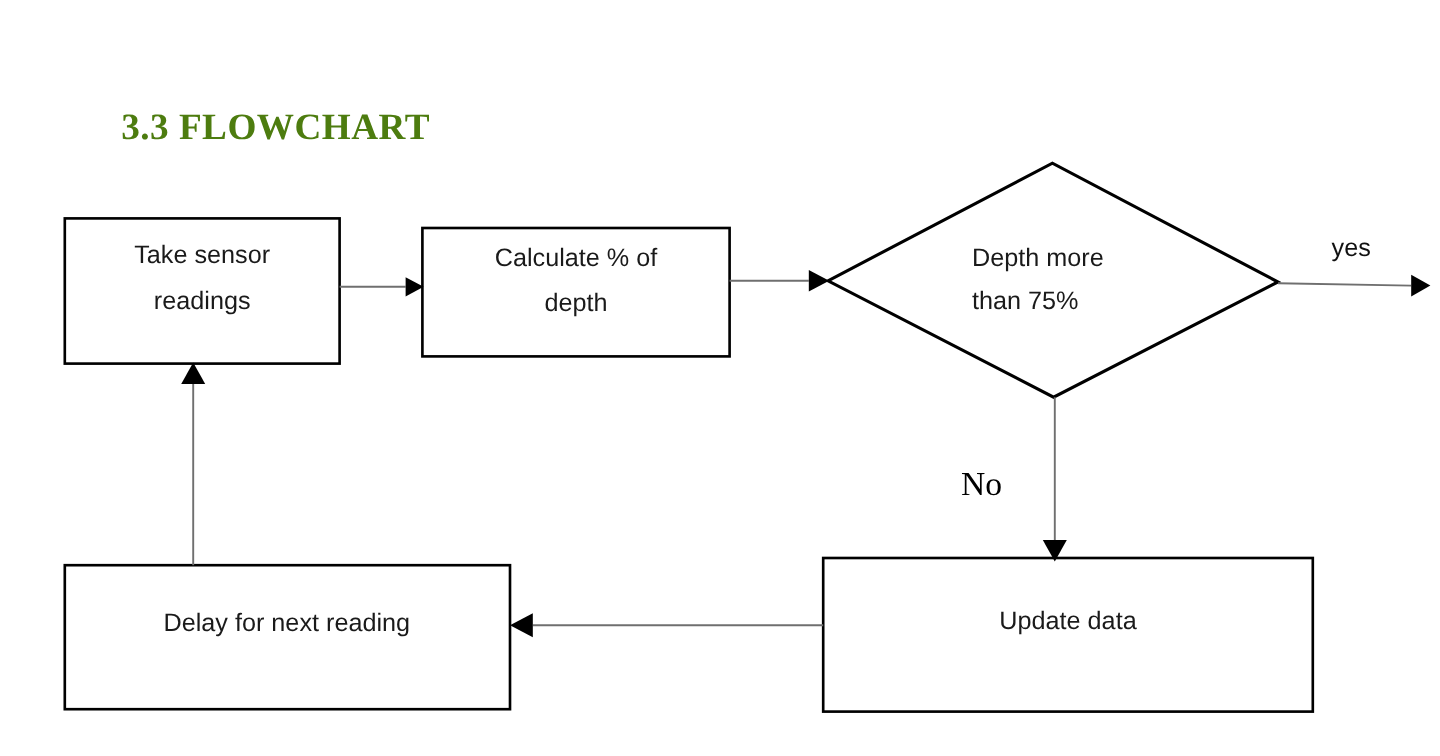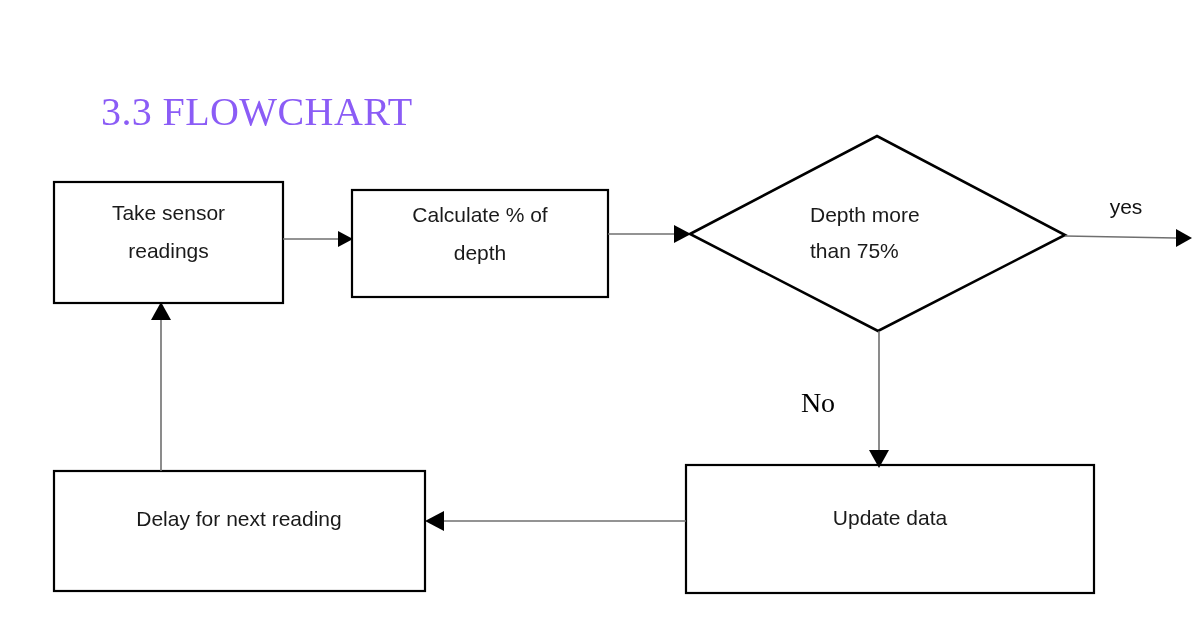--- a/index.html
+++ b/index.html
@@ -63,24 +63,24 @@
     font-size: 28px;
     fill: #000000;
     text-anchor: middle;
     dominant-baseline: middle;
   }
   .section-title {
     position: absolute;
     left: 101px;
     top: 88px;
     font-family: "Liberation Serif", serif;
-    font-weight: normal;
-    font-size: 40px;
+    font-weight: bold;
+    font-size: 31px;
     letter-spacing: 0.4px;
-    color: #8b5cf6;
+    color: #4d7c0f;
     white-space: nowrap;
   }
 </style>
 </head>
 <body>
 
 <div id="canvas">
 
   <div class="section-title">3.3 FLOWCHART</div>
 

